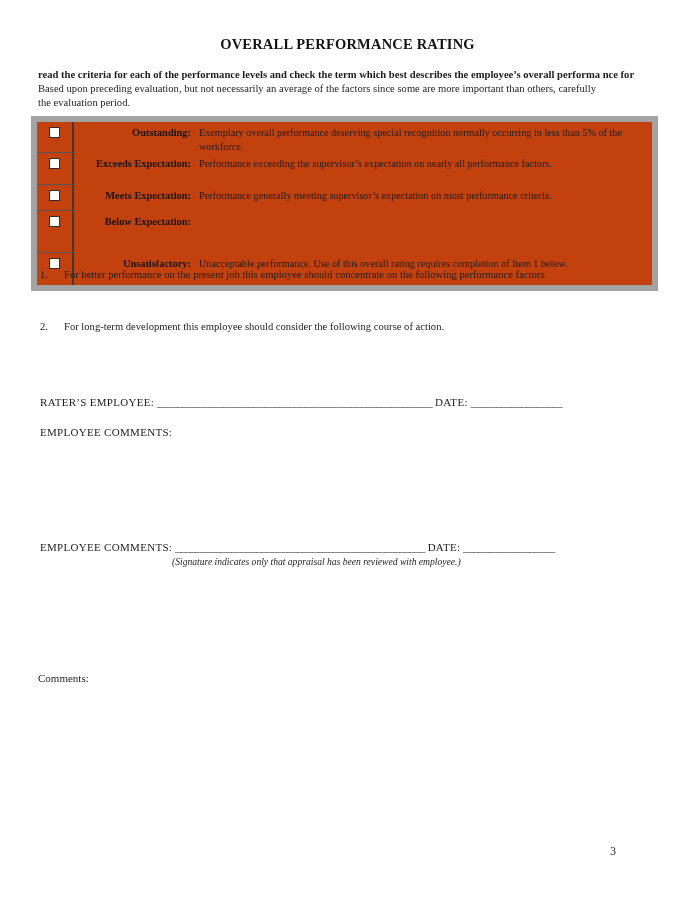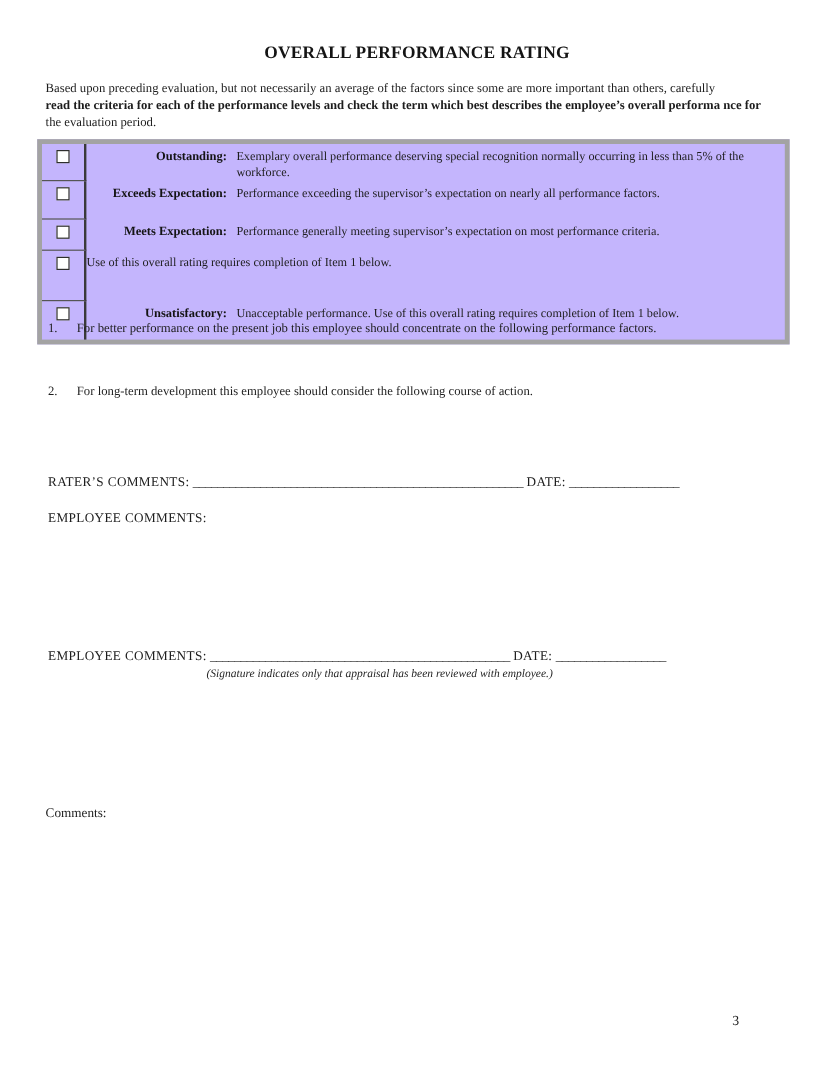--- a/index.html
+++ b/index.html
@@ -52,23 +52,23 @@
   .intro .ln.b {
     font-weight: bold;
   }
 
   
   .rating-table {
     position: absolute;
     top: 116px;
     left: 31px;
     width: 627px;
-    border: 4px solid #a3a3a3;
-    box-sizing: border-box;
-    background: #c4b5fd;
+    border: 6px solid #a3a3a3;
+    box-sizing: border-box;
+    background: #c2410c;
   }
   .rt-row {
     display: flex;
     align-items: stretch;
     box-sizing: border-box;
   }
   .rt-check {
     width: 37px;
     min-width: 37px;
     border-right: 2px solid #3a3a3a;
@@ -183,22 +183,22 @@
   }
 </style>
 </head>
 <body>
 
 <div class="page">
 
   <div class="doc-title">OVERALL PERFORMANCE RATING</div>
 
   <div class="intro">
+    <span class="ln b">read the criteria for each of the performance levels and check the term which best describes the employee’s overall performa nce for</span>
     <span class="ln">Based upon preceding evaluation, but not necessarily an average of the factors since some are more important than others, carefully</span>
-    <span class="ln b">read the criteria for each of the performance levels and check the term which best describes the employee’s overall performa nce for</span>
     <span class="ln">the evaluation period.</span>
   </div>
 
   <div class="rating-table">
 
     <div class="rt-row row-h1">
       <div class="rt-check">
         <span class="checkbox"></span>
       </div>
       <div class="rt-label">Outstanding:</div>
@@ -224,22 +224,22 @@
       <div class="rt-label">Meets Expectation:</div>
       <div class="rt-desc">
         <span class="dl">Performance generally meeting  supervisor’s expectation  on most performance criteria.</span>
       </div>
     </div>
 
     <div class="rt-row row-h4">
       <div class="rt-check">
         <span class="checkbox"></span>
       </div>
-      <div class="rt-desc">
-        <span class="dl">Use of this overall rating requires completion of Item 1 below.</span>
+      <div class="rt-label">Below Expectation:</div>
+      <div class="rt-desc">
       </div>
     </div>
 
     <div class="rt-row row-h5">
       <div class="rt-check">
         <span class="checkbox"></span>
       </div>
       <div class="rt-label">Unsatisfactory:</div>
       <div class="rt-desc">
         <span class="dl">Unacceptable performance.   Use of this overall rating requires completion of Item 1 below.</span>
@@ -250,21 +250,21 @@
 
   <div class="numitem" id="item-1">
     <span class="num">1.</span><span>For better performance on the present job this employee should concentrate on the following performance factors.</span>
   </div>
 
   <div class="numitem" id="item-2">
     <span class="num">2.</span><span>For long-term development this employee should consider the following course of action.</span>
   </div>
 
   <div class="sigline" id="rater-sig">
-    <span class="sig-caps">RATER’S COMMENTS:</span>
+    <span class="sig-caps">RATER’S EMPLOYEE:</span>
     <span class="fill">______________________________________________________</span>
     <span class="sig-caps">DATE:</span>
     <span class="fill">__________________</span>
   </div>
 
   <div class="sigline" id="employee-comments">
     <span class="sig-caps">EMPLOYEE COMMENTS:</span>
   </div>
 
   <div class="sigline" id="employee-sig">

